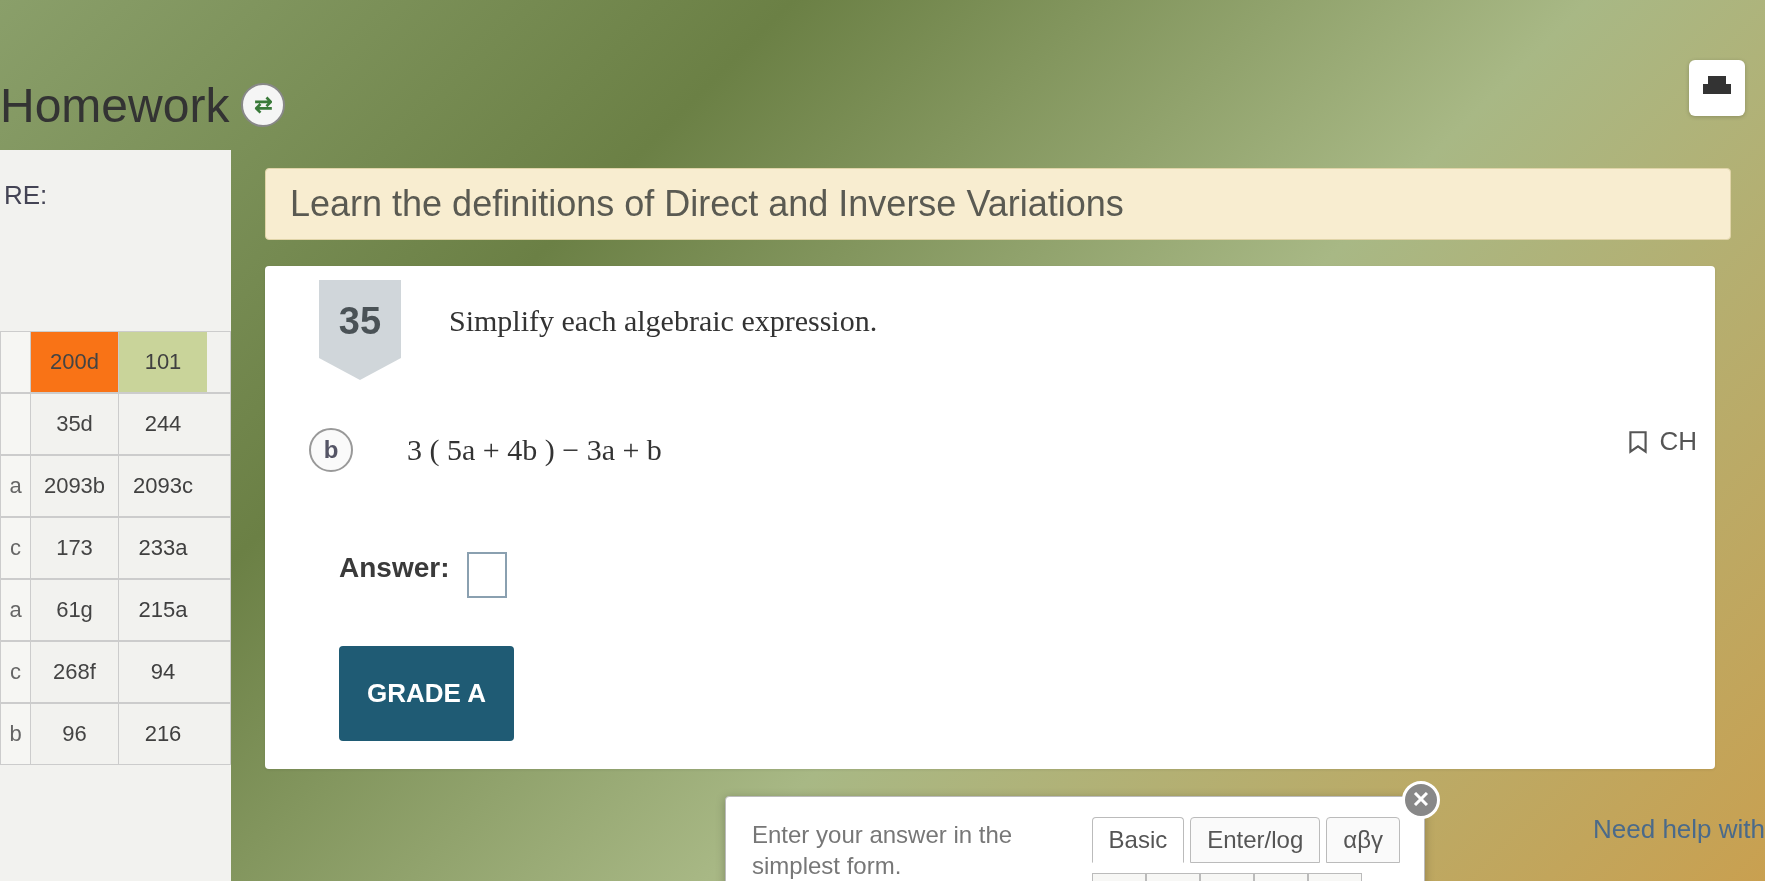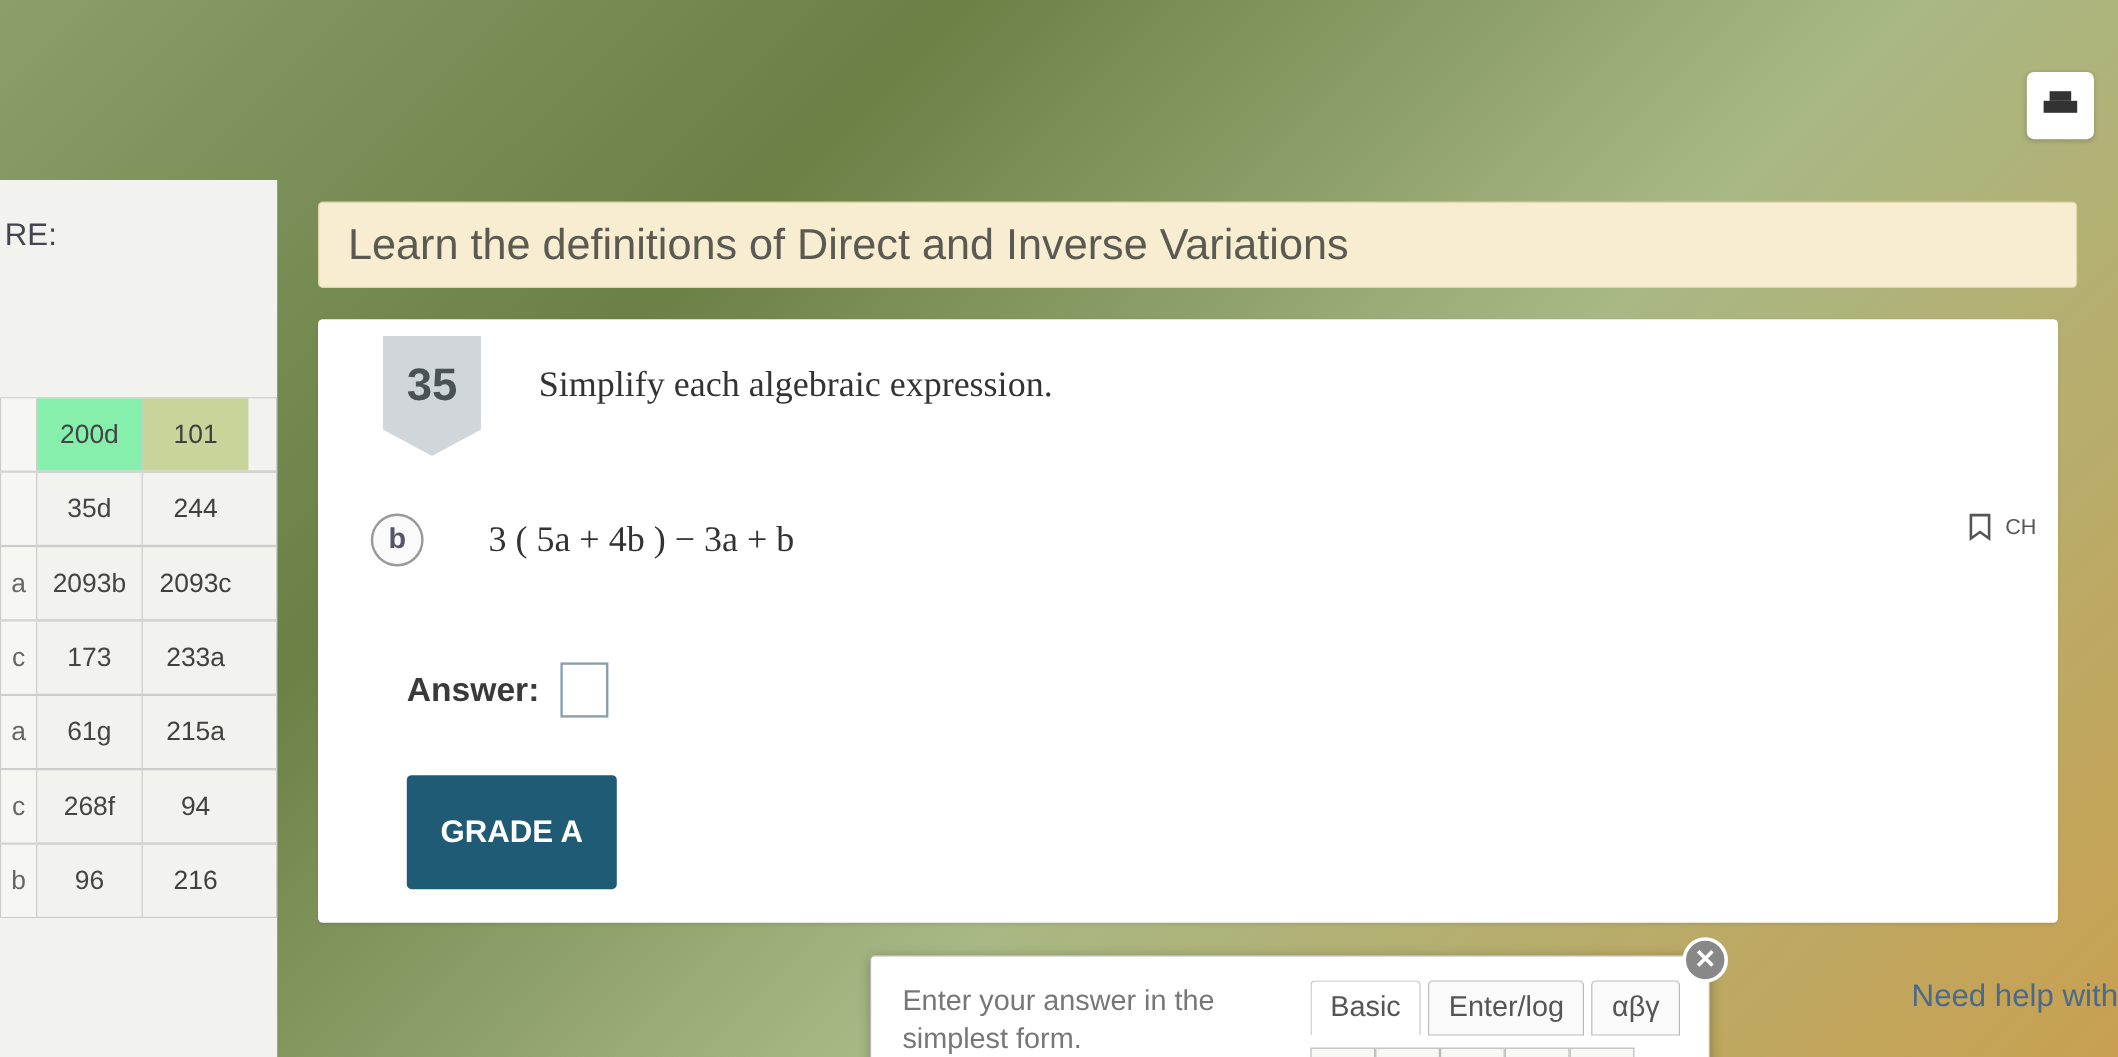--- a/index.html
+++ b/index.html
@@ -44,21 +44,21 @@
   width: 231px; background: #f2f2ef;
   padding: 30px 0 0 0;
   font-size: 22px; color: #555;
 }
 .score-label { padding: 0 0 0 4px; font-size: 26px; color: #445; }
 .grid { margin-top: 120px; }
 .grid-row { display: flex; height: 62px; border: 1px solid #ccc; }
 .cell-a { width: 30px; display:flex; align-items:center; justify-content:center; background:#f6f6f3; border-right:1px solid #ccc; color:#666; }
 .cell-b { width: 88px; display:flex; align-items:center; justify-content:center; border-right:1px solid #ccc; color:#444; }
 .cell-c { width: 88px; display:flex; align-items:center; justify-content:center; color:#404040;text-align:center; }
-.hdr .cell-b { background:#86efac; }
+.hdr .cell-b { background:#f97316; }
 .hdr .cell-c { background:#c9d49a; }
 .content {
   flex: 1; position: relative;
 }
 .lesson-banner {
   margin: 18px 34px; padding: 14px 24px;
   background: #f8edd0; border: 1px solid #e0d4a8; border-radius: 4px;
   font-size: 36px; color: #5a5a52;
 }
 .card {
@@ -81,27 +81,27 @@
 .part-row {
   margin-top: 90px; display:flex; align-items:center; gap: 54px;
 }
 .part-badge {
   width: 44px; height: 44px; border-radius: 50%;
   border: 2px solid #999; display:flex; align-items:center; justify-content:center;
   font-size: 24px; font-weight: 600; color: #556; background:#fafafa;
 }
 .expression { font-family: Georgia, serif; font-size: 30px; color: #333; }
 .flag-ch {
-  position:absolute; right: 18px; top: 160px; font-size:18px; color:#555;
+  position:absolute; right: 18px; top: 160px; font-size:26px; color:#555;
   display:flex; align-items:center; gap:8px; cursor:pointer;text-align:right;
 }
 .flag-ch svg { width:26px; height:26px; }
 .answer-row {
   margin-top: 80px; margin-left: 30px;
-  display:flex; align-items:center; gap: 18px;
+  display:flex; gap: 18px;
 }
 .answer-label { font-size: 28px; font-weight: 600; color: #3a3a3a; }
 .answer-box {
   width: 40px; height: 46px; border: 2px solid #8aa0b0; background:#fff;
 }
 .grade-btn {
   margin-top: 48px; margin-left: 30px;
   display:inline-block; padding: 32px 28px;
   background: #1f5b74; color:#fff; font-size: 26px; font-weight:600;
   border-radius: 4px; cursor:pointer;
@@ -138,20 +138,24 @@
 }
 .needhelp {
   position:absolute; right: 0; bottom: 36px;
   font-size: 26px; color:#4a6a8a; cursor:pointer;
 }
 </style>
 </head>
 <body>
 
 <div class="topbar">
+  <h1>
+    <span>Homework</span>
+    <span class="round-icon">⇄</span>
+  </h1>
   <div class="print-btn">
     <div class="print-glyph"></div>
   </div>
 </div>
 
 <div class="main-row">
   <div class="sidebar">
     <div class="score-label">RE:</div>
     <div class="grid">
       <div class="grid-row hdr">

